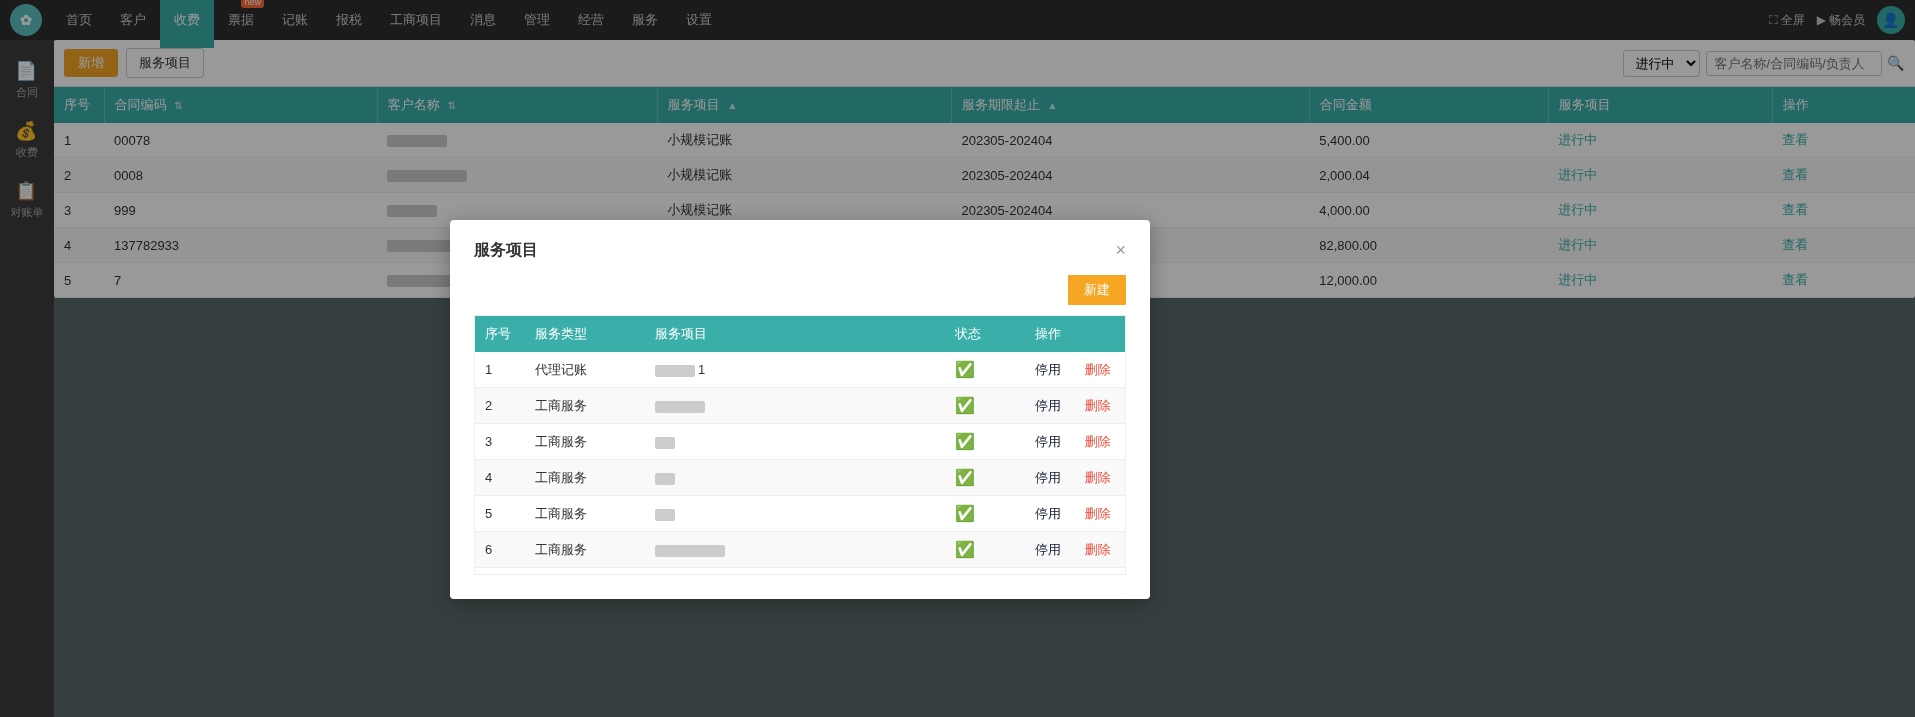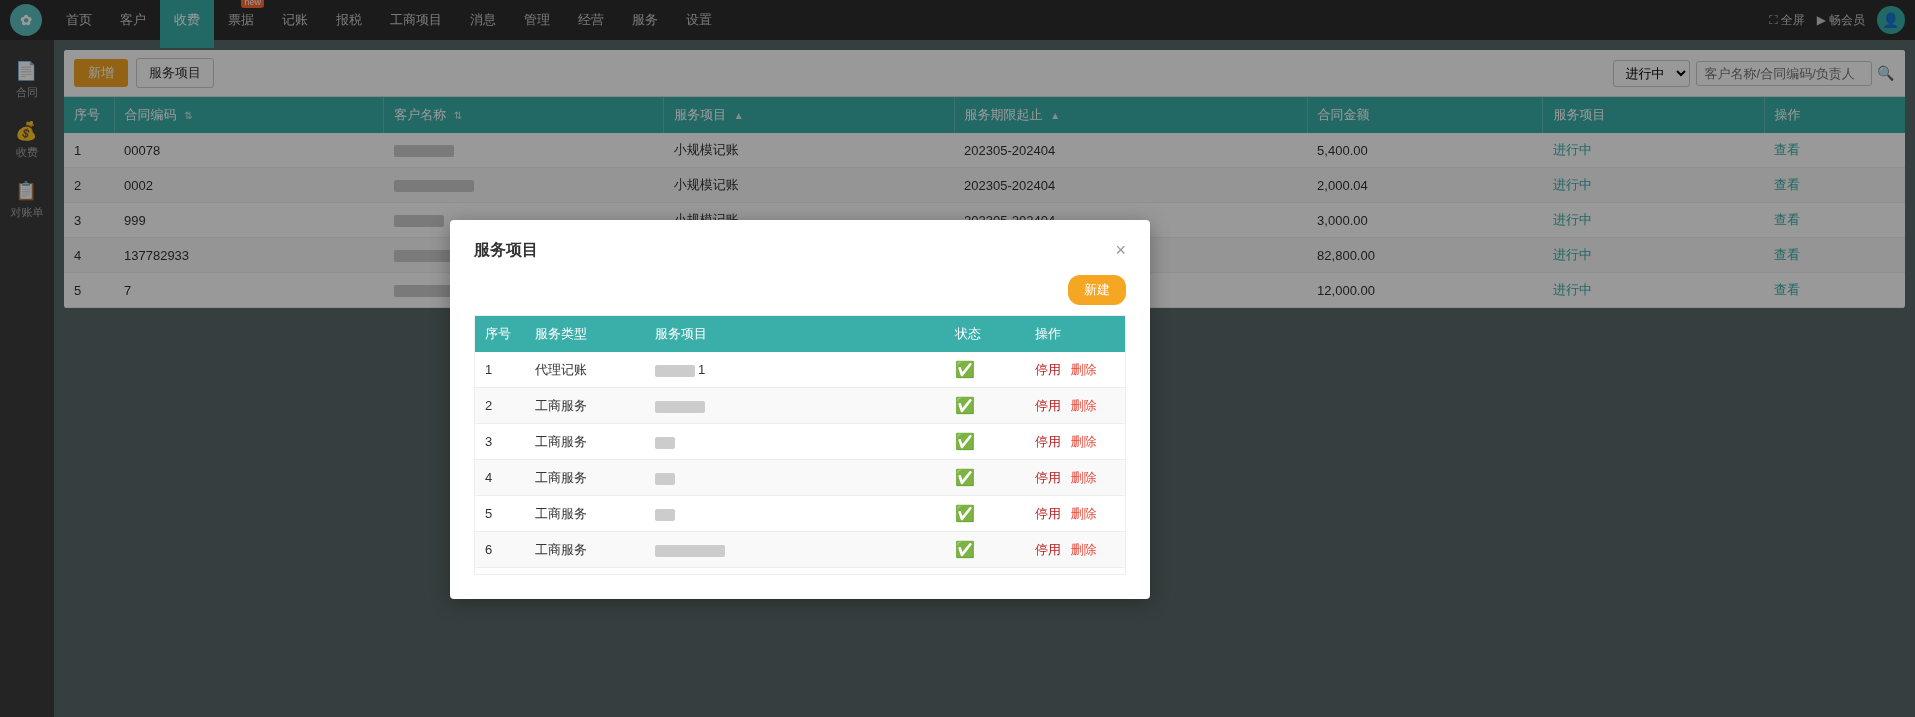--- a/index.html
+++ b/index.html
@@ -45,21 +45,21 @@
       padding-top: 10px; z-index: 99;
     }
     .sidebar-item {
       width: 100%; display: flex; flex-direction: column; align-items: center;
       padding: 10px 0; cursor: pointer; color: #aaa; font-size: 11px; gap: 3px;
     }
     .sidebar-item .si-icon { font-size: 18px; }
 
     
     .main {
-      margin-top: 40px; margin-left: 54px; padding: 10px;
+      margin-top: 40px; margin-left: 54px; 
       min-height: calc(100vh - 40px); background: #5a6a6a;
     }
 
     
     .content-panel {
       background: #fff; border-radius: 3px; overflow: hidden;
     }
     .panel-toolbar {
       display: flex; align-items: center; padding: 8px 10px; gap: 8px;
       background: #fff; border-bottom: 1px solid #e0e0e0;
@@ -118,34 +118,34 @@
     }
     .modal-header {
       display: flex; justify-content: space-between; align-items: center;
       margin-bottom: 14px;
     }
     .modal-title { font-size: 16px; font-weight: bold; color: #333; }
     .modal-close { cursor: pointer; color: #999; font-size: 18px; }
     .modal-toolbar { display: flex; justify-content: flex-end; margin-bottom: 10px; }
     .modal-new-btn {
       background: #f5a623; color: white; border: none; padding: 6px 16px;
-      border-radius: 12px; cursor: pointer; font-size: 13px;
+      border-radius: 1px; cursor: pointer; font-size: 13px;
     }
 
     
     .modal-table { width: 100%; border-collapse: collapse; }
     .modal-table thead tr { background: #3aafa9; color: white; }
     .modal-table thead th {
       padding: 9px 10px; text-align: left; font-weight: normal; font-size: 13px;
     }
     .modal-table tbody tr { border-bottom: 1px solid #eee; }
     .modal-table tbody tr:nth-child(even) { background: #f9f9f9; }
     .modal-table tbody td { padding: 8px 10px; font-size: 13px; }
     .check-icon { color: #3aafa9; font-size: 16px; }
-    .action-stop { color: #b91c1c; cursor: pointer; margin-right: 6px; }
+    .action-stop { color: #0f172a; cursor: pointer; margin-right: 20px; }
     .action-delete { color: #e74c3c; cursor: pointer; }
     .modal-scroll { max-height: 260px; overflow-y: auto; border: 1px solid #eee; }
   </style>
 </head>
 <body>
 
 <nav class="top-nav">
   <div class="logo">
     <span>✿</span>
   </div>
@@ -252,35 +252,35 @@
     <td>00078</td>
     <td><span class="blurred-text" style="width:60px"></span></td>
     <td>小规模记账</td>
     <td>202305-202404</td>
     <td>5,400.00</td>
     <td><span class="status-badge">进行中</span></td>
     <td><a class="action-link">查看</a></td>
   </tr>
           <tr>
     <td>2</td>
-    <td>0002</td>
+    <td>0008</td>
     <td><span class="blurred-text" style="width:80px"></span></td>
     <td>小规模记账</td>
     <td>202305-202404</td>
     <td>2,000.04</td>
     <td><span class="status-badge">进行中</span></td>
     <td><a class="action-link">查看</a></td>
   </tr>
           <tr>
     <td>3</td>
     <td>999</td>
     <td><span class="blurred-text" style="width:50px"></span></td>
     <td>小规模记账</td>
     <td>202305-202404</td>
-    <td>3,000.00</td>
+    <td>4,000.00</td>
     <td><span class="status-badge">进行中</span></td>
     <td><a class="action-link">查看</a></td>
   </tr>
           <tr>
     <td>4</td>
     <td>137782933</td>
     <td><span class="blurred-text" style="width:120px"></span></td>
     <td>一般纳税人...</td>
     <td>201807-202403</td>
     <td>82,800.00</td>

